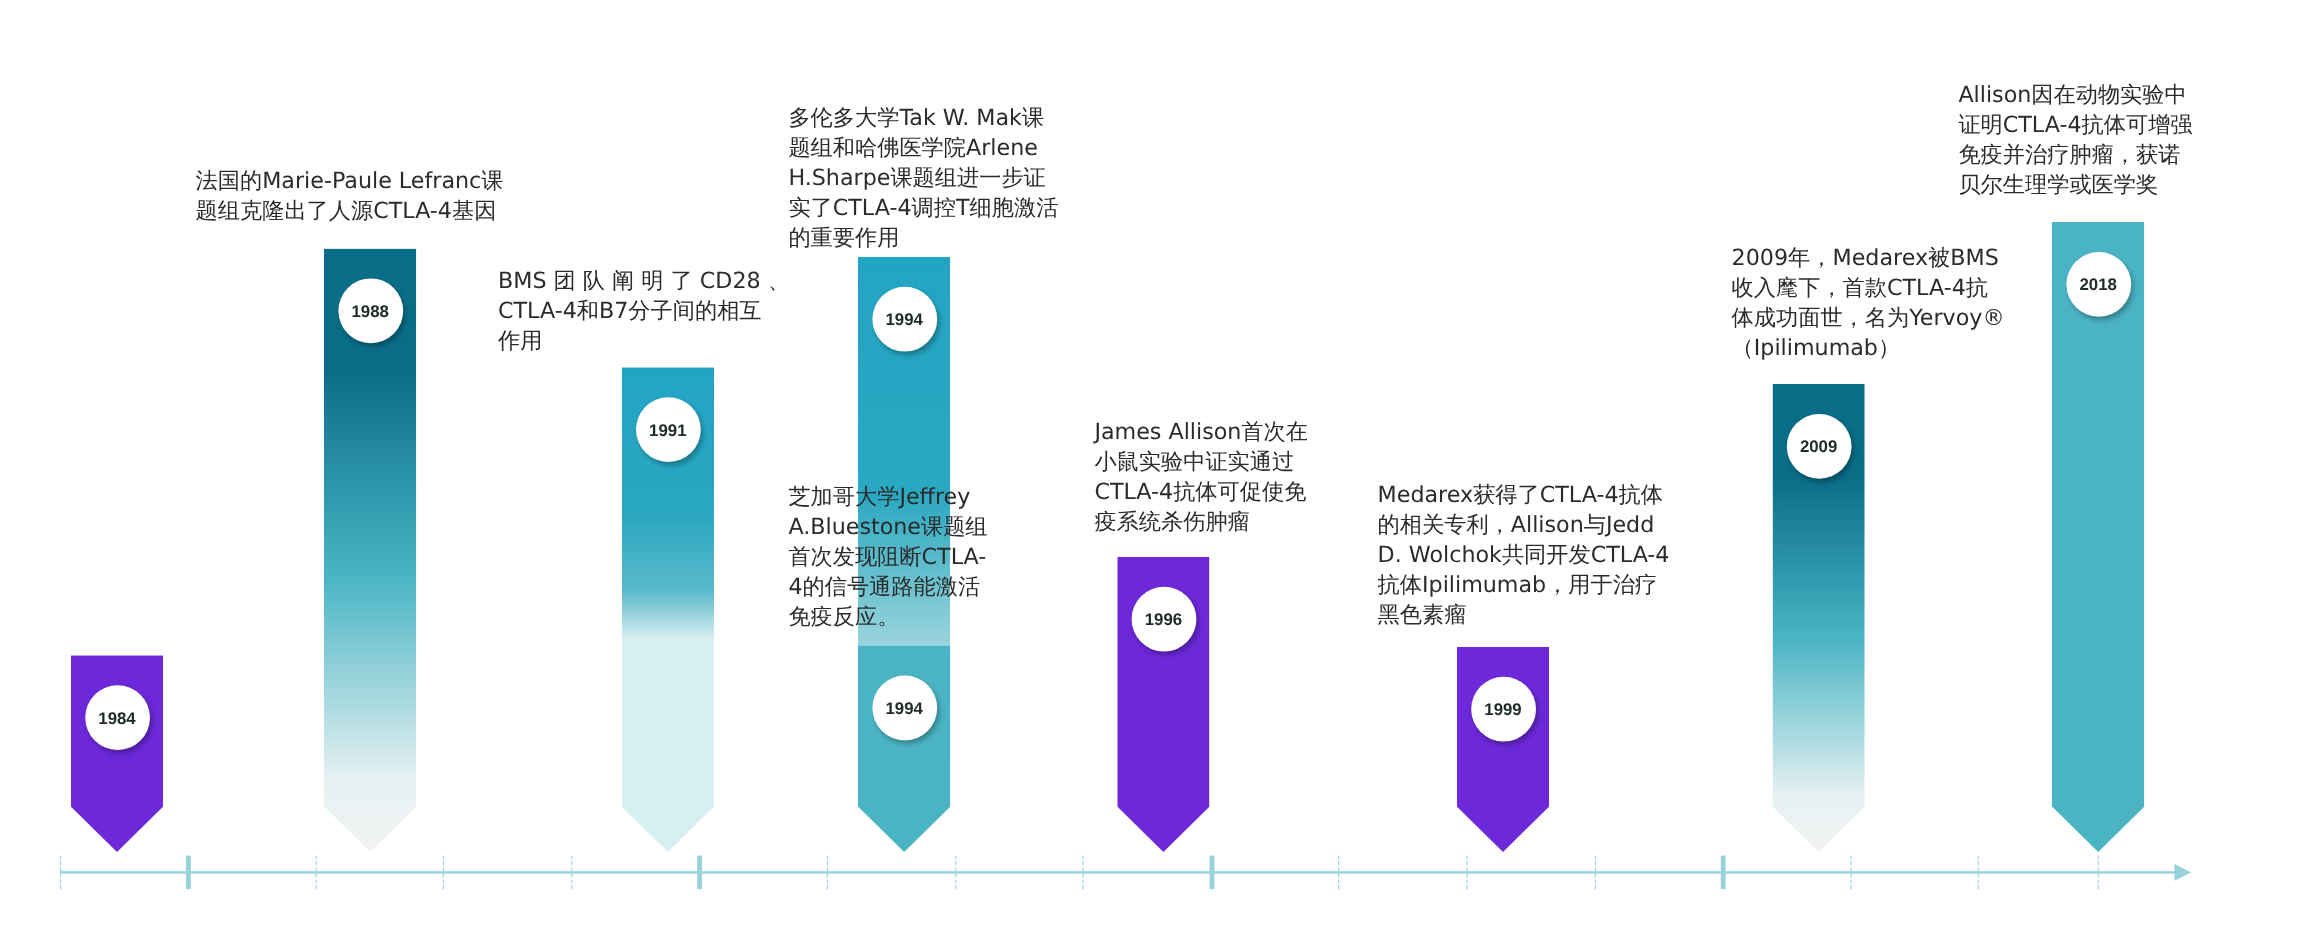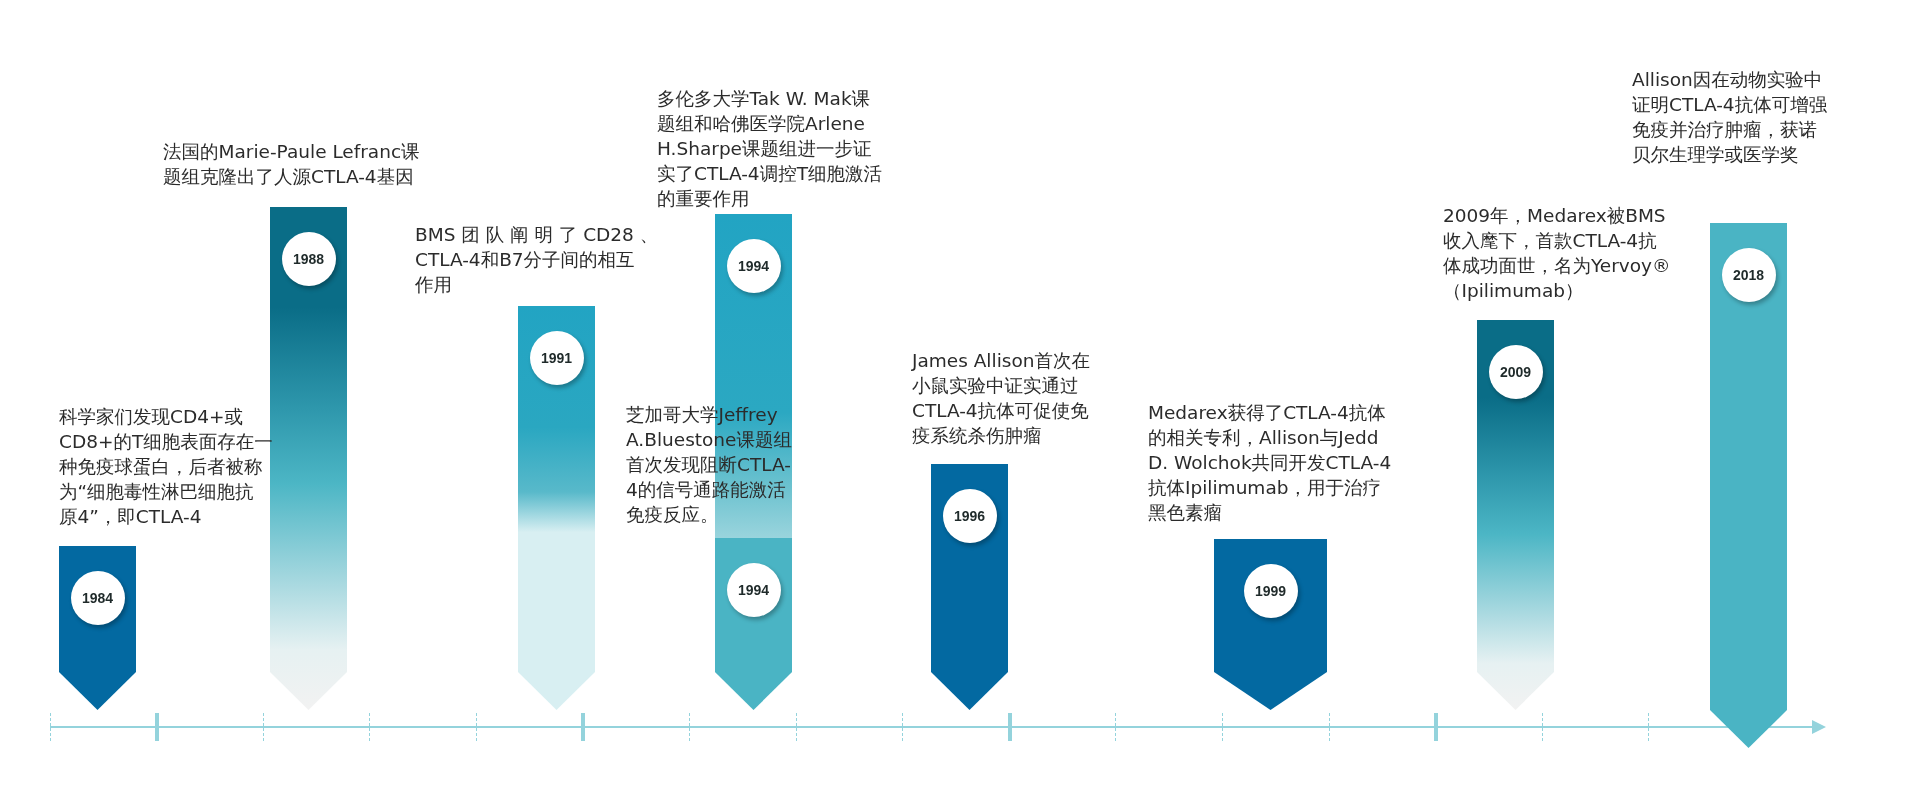--- a/index.html
+++ b/index.html
@@ -19,21 +19,21 @@
   .axis { position: absolute; left: 50px; top: 726px; height: 2px; width: 1766px; background: #94d3dc; }
   .axis-head { position: absolute; left: 1812px; top: 720px; width: 0; height: 0;
                border-top: 7px solid transparent; border-bottom: 7px solid transparent;
                border-left: 14px solid #94d3dc; }
   .tick { position: absolute; top: 713px; height: 28px; }
   .tick.dashed { width: 0; border-left: 1.5px dashed #94d3dc; }
   .tick.solid { width: 4px; margin-left: -1px; background: #94d3dc; }
   .g-dark { background: linear-gradient(to bottom, #0a6d87 0%, #0a6d87 20%, #2e97ac 40%, #4cb6c5 55%, #a9d9e0 75%, #e6f1f2 88%, #f2f2f2 100%); }
   .g-cyan { background: linear-gradient(to bottom, #22a4c3 0%, #2aa7c1 30%, #58b9ca 46%, #d8eff2 56%, #d8eff2 100%); }
   .g-cyan2 { background: linear-gradient(to bottom, #22a4c3 0%, #2ba8c2 40%, #6cc2cf 55%, #b7e0e6 72%, #d8eff2 100%); }
-  .s-blue { background: #0369a1; }
+  .s-blue { background: #6d28d9; }
   .s-teal { background: #4ab4c4; }
 </style>
 </head>
 <body>
 
 <div class="stage">
 
   <div class="axis"></div>
   <div class="axis-head"></div>
 
@@ -72,48 +72,43 @@
   </div>
 
   <div class="arrow s-teal" style="left:715px; top:538px; height:172px;">
     <div class="circle">1994</div>
   </div>
 
   <div class="arrow s-blue" style="left:931px; top:464px; height:246px;">
     <div class="circle">1996</div>
   </div>
 
-  <div class="arrow s-blue" style="left:1214px; top:539px; height:171px;padding-left:36px;">
+  <div class="arrow s-blue" style="left:1214px; top:539px; height:171px;">
     <div class="circle">1999</div>
   </div>
 
   <div class="arrow g-dark" style="left:1459px; top:320px; height:390px;margin-left:18px;">
     <div class="circle">2009</div>
   </div>
 
-  <div class="arrow s-teal" style="left:1710px; top:185px; height:525px;margin-top:38px;">
+  <div class="arrow s-teal" style="left:1710px; top:185px; height:525px;">
     <div class="circle">2018</div>
   </div>
 
-  <div class="desc" style="left:59px; top:404px;">科学家们发现CD4+或
-CD8+的T细胞表面存在一
-种免疫球蛋白，后者被称
-为“细胞毒性淋巴细胞抗
-原4”，即CTLA-4</div>
   <div class="desc" style="left:163px; top:139px;">法国的Marie-Paule Lefranc课
 题组克隆出了人源CTLA-4基因</div>
   <div class="desc" style="left:415px; top:222px;">BMS 团 队 阐 明 了 CD28 、
 CTLA-4和B7分子间的相互
 作用</div>
   <div class="desc" style="left:657px; top:86px;">多伦多大学Tak  W.  Mak课
 题组和哈佛医学院Arlene
 H.Sharpe课题组进一步证
 实了CTLA-4调控T细胞激活
 的重要作用</div>
-  <div class="desc" style="left:626px; top:402px;">芝加哥大学Jeffrey
+  <div class="desc" style="left:657px; top:402px;">芝加哥大学Jeffrey
 A.Bluestone课题组
 首次发现阻断CTLA-
 4的信号通路能激活
 免疫反应。</div>
   <div class="desc" style="left:912px; top:348px;">James Allison首次在
 小鼠实验中证实通过
 CTLA-4抗体可促使免
 疫系统杀伤肿瘤</div>
   <div class="desc" style="left:1148px; top:400px;">Medarex获得了CTLA-4抗体
 的相关专利，Allison与Jedd

